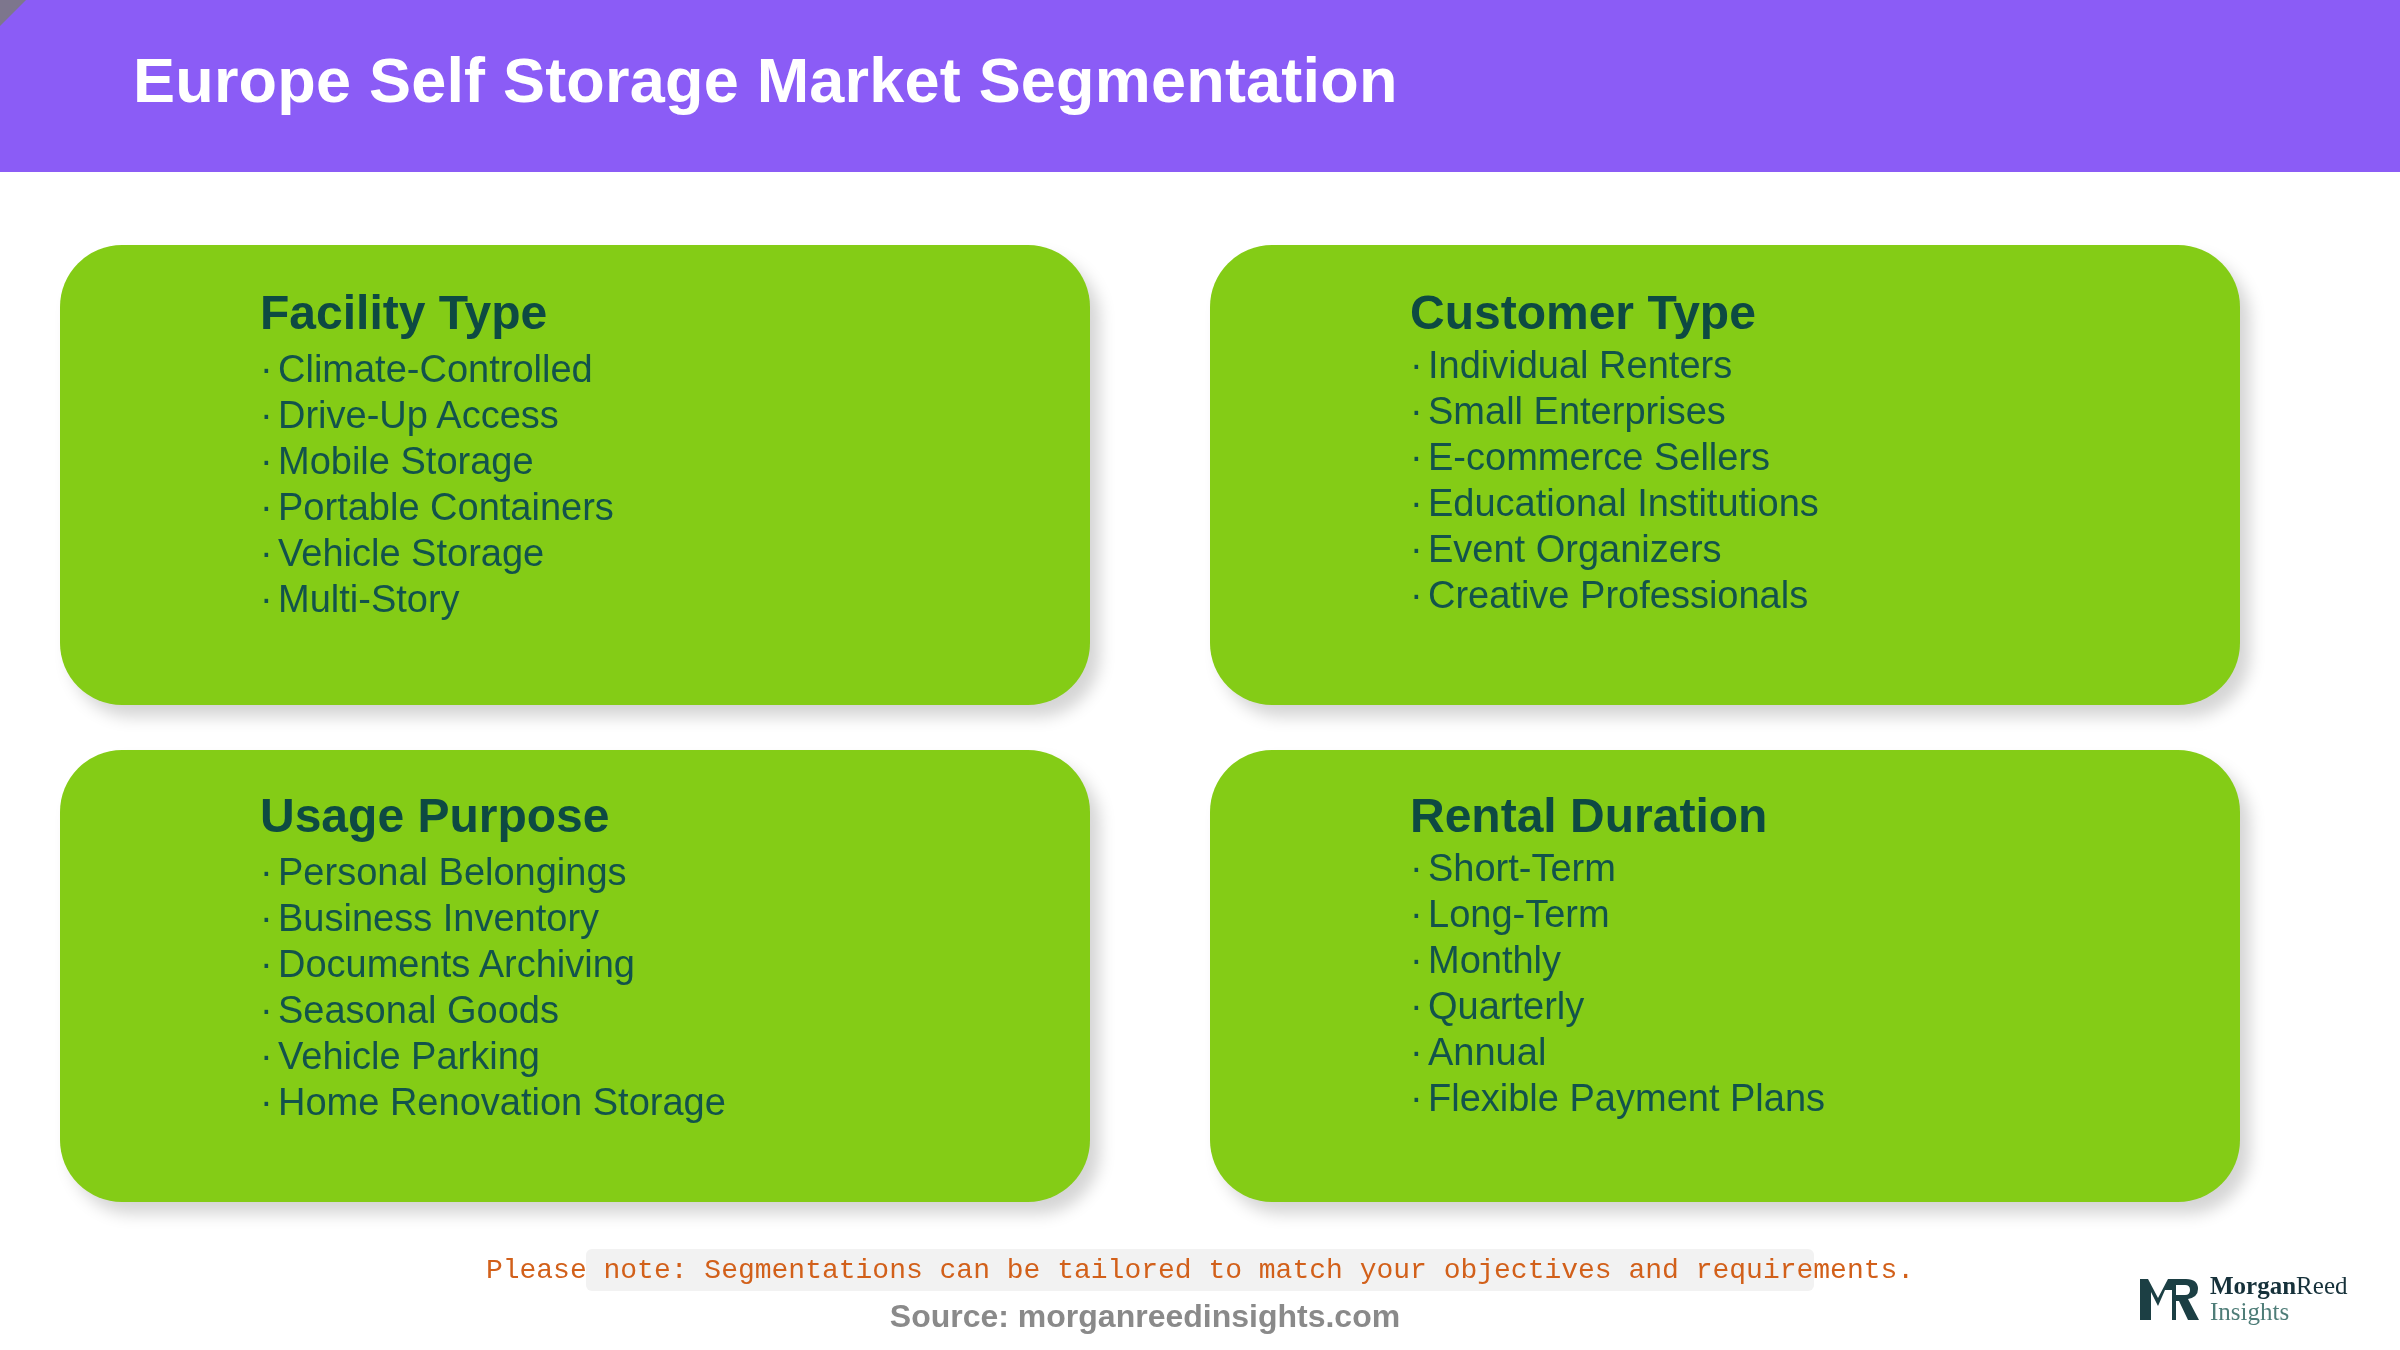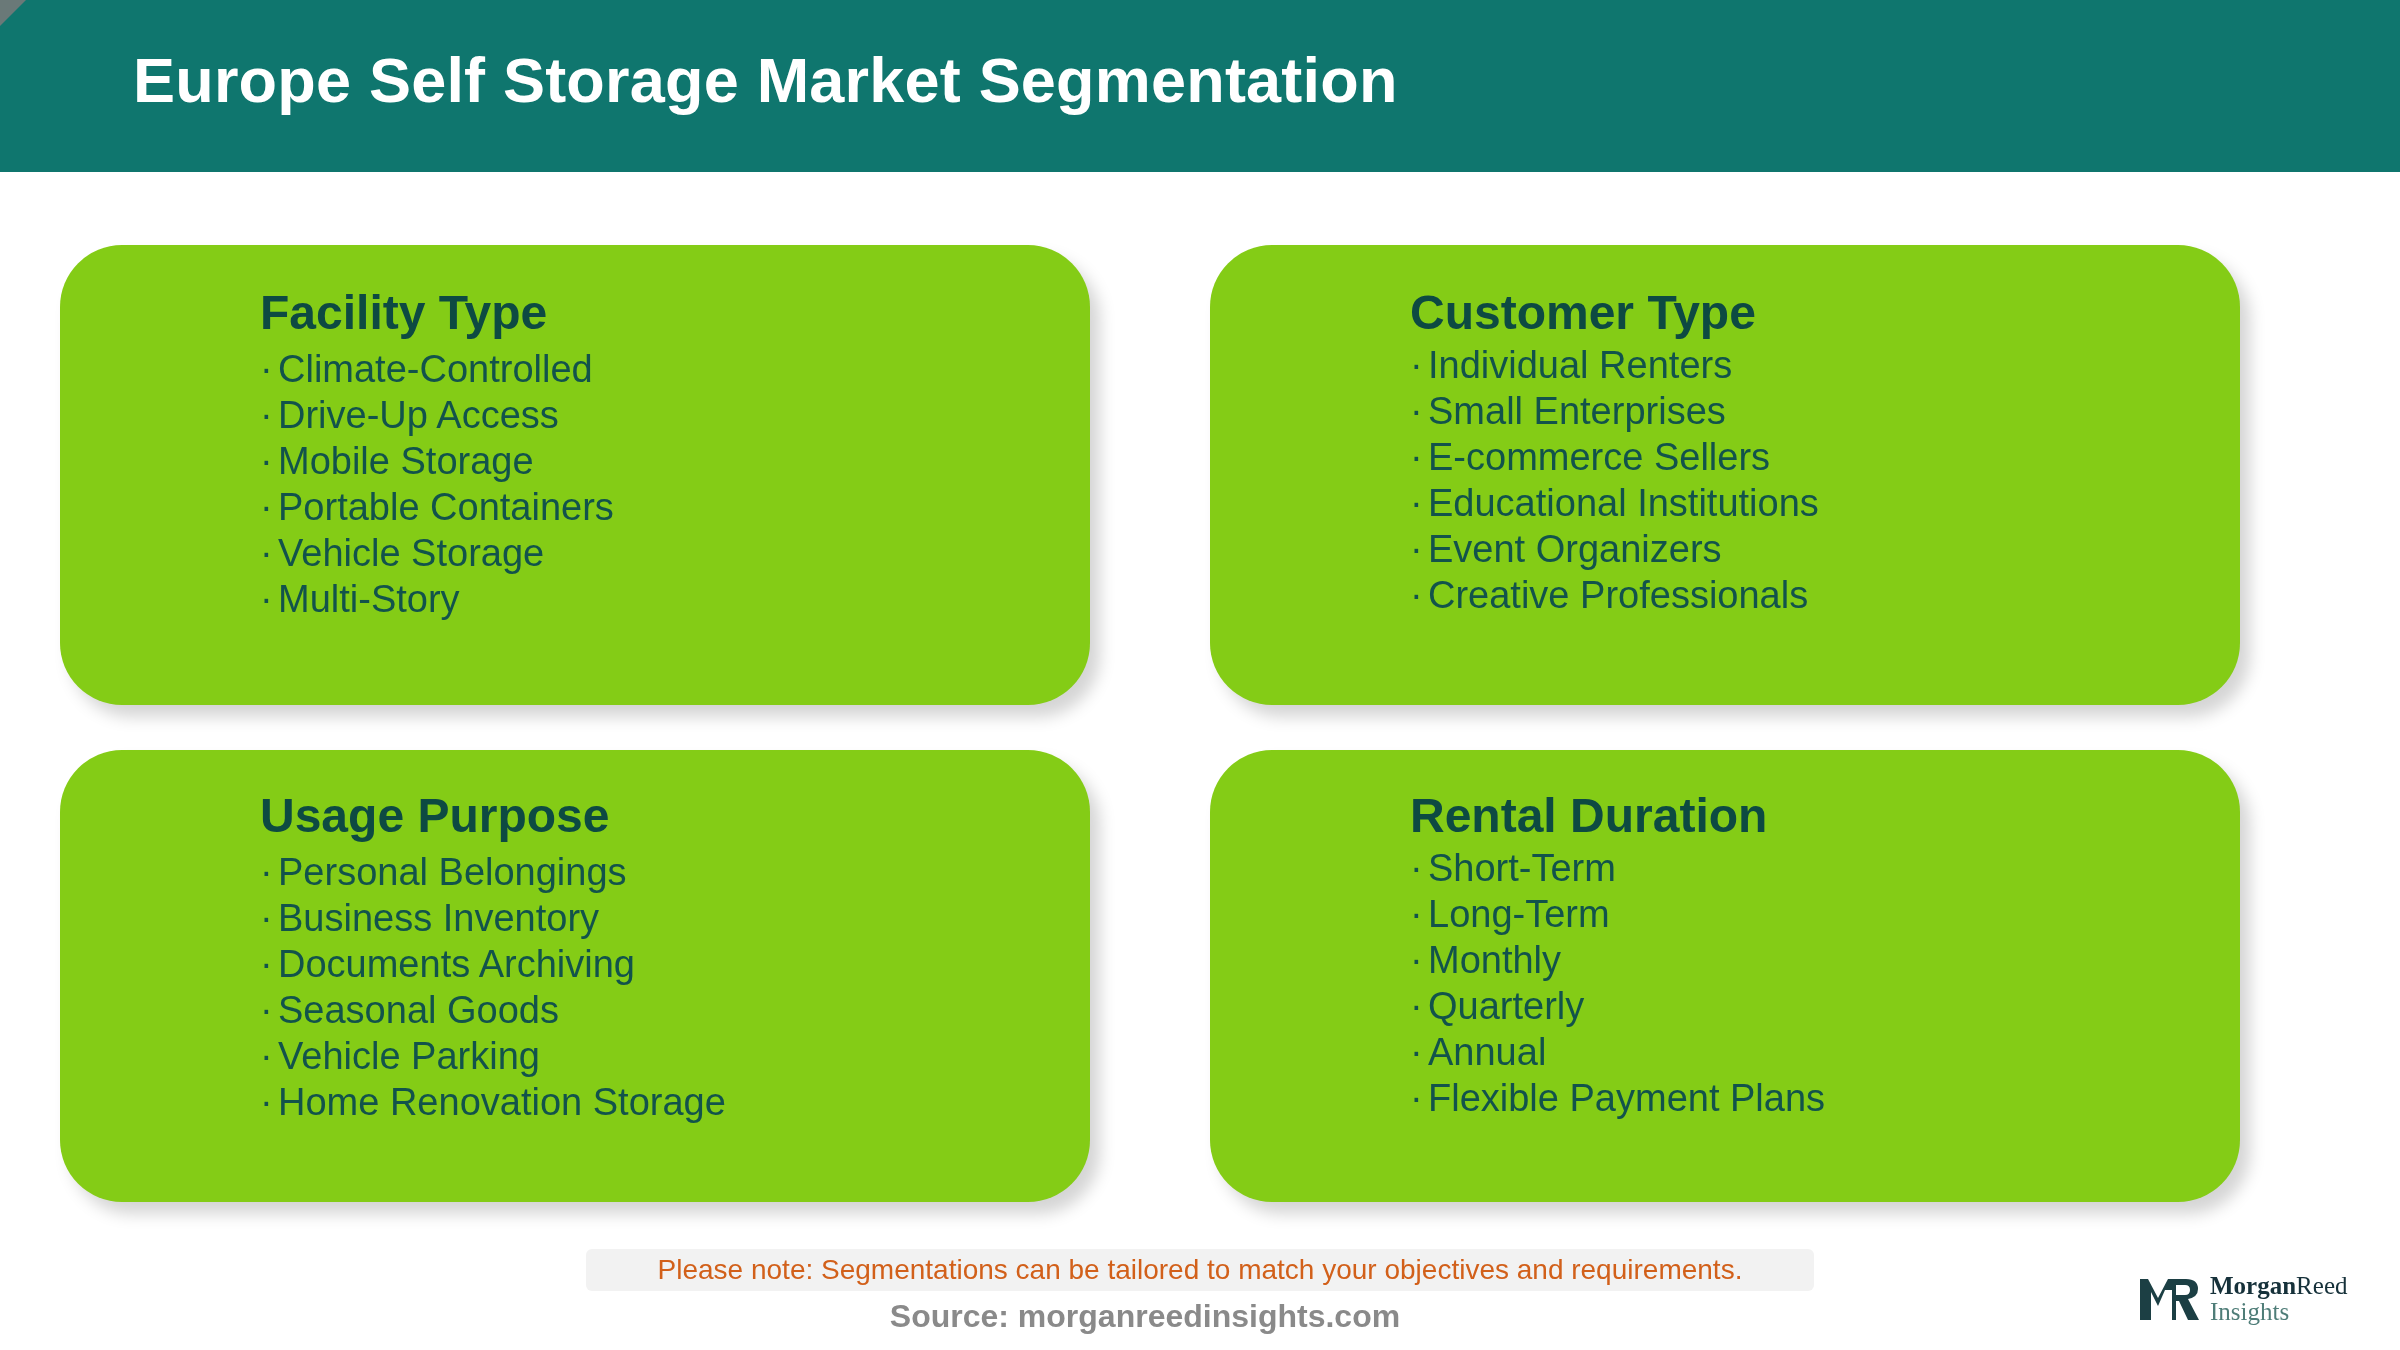--- a/index.html
+++ b/index.html
@@ -15,21 +15,21 @@
     position: relative;
   }
 
   
   .header-bar {
     position: absolute;
     left: 0;
     top: 0;
     width: 2400px;
     height: 172px;
-    background: #0f766e;
+    background: #8b5cf6;
   }
   .corner-fold {
     position: absolute;
     left: 0;
     top: 0;
     width: 0;
     height: 0;
     border-left: 26px solid #7a7a7a;
     border-bottom: 26px solid transparent;
     opacity: 0.85;
@@ -113,20 +113,21 @@
     left: 586px;
     top: 1249px;
     width: 1228px;
     height: 42px;
     background: #f2f2f2;
     border-radius: 6px;
     display: flex;
     align-items: center;
     justify-content: center;
     box-sizing: border-box;
+    font-family: Liberation Mono, monospace;
   }
   .note-text {
     font-size: 28px;
     color: #D2601A;
     white-space: nowrap;
   }
   .source-text {
     position: absolute;
     left: 0;
     top: 1298px;

